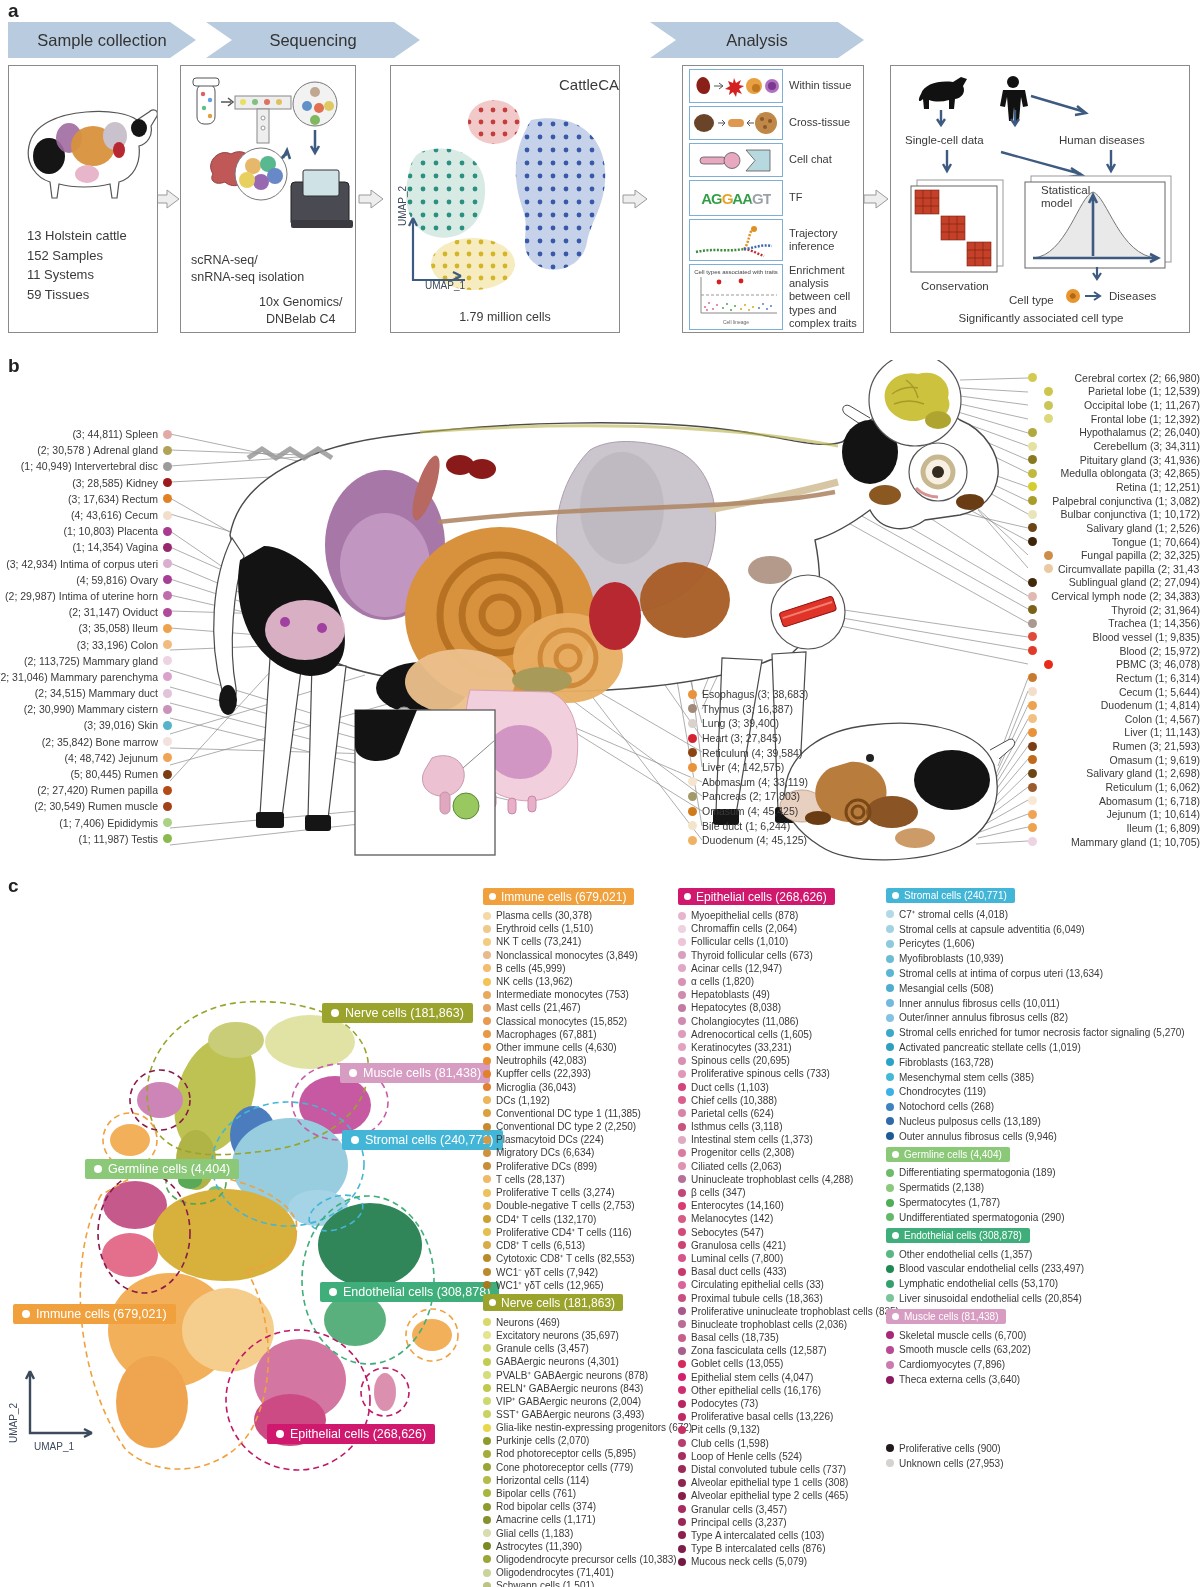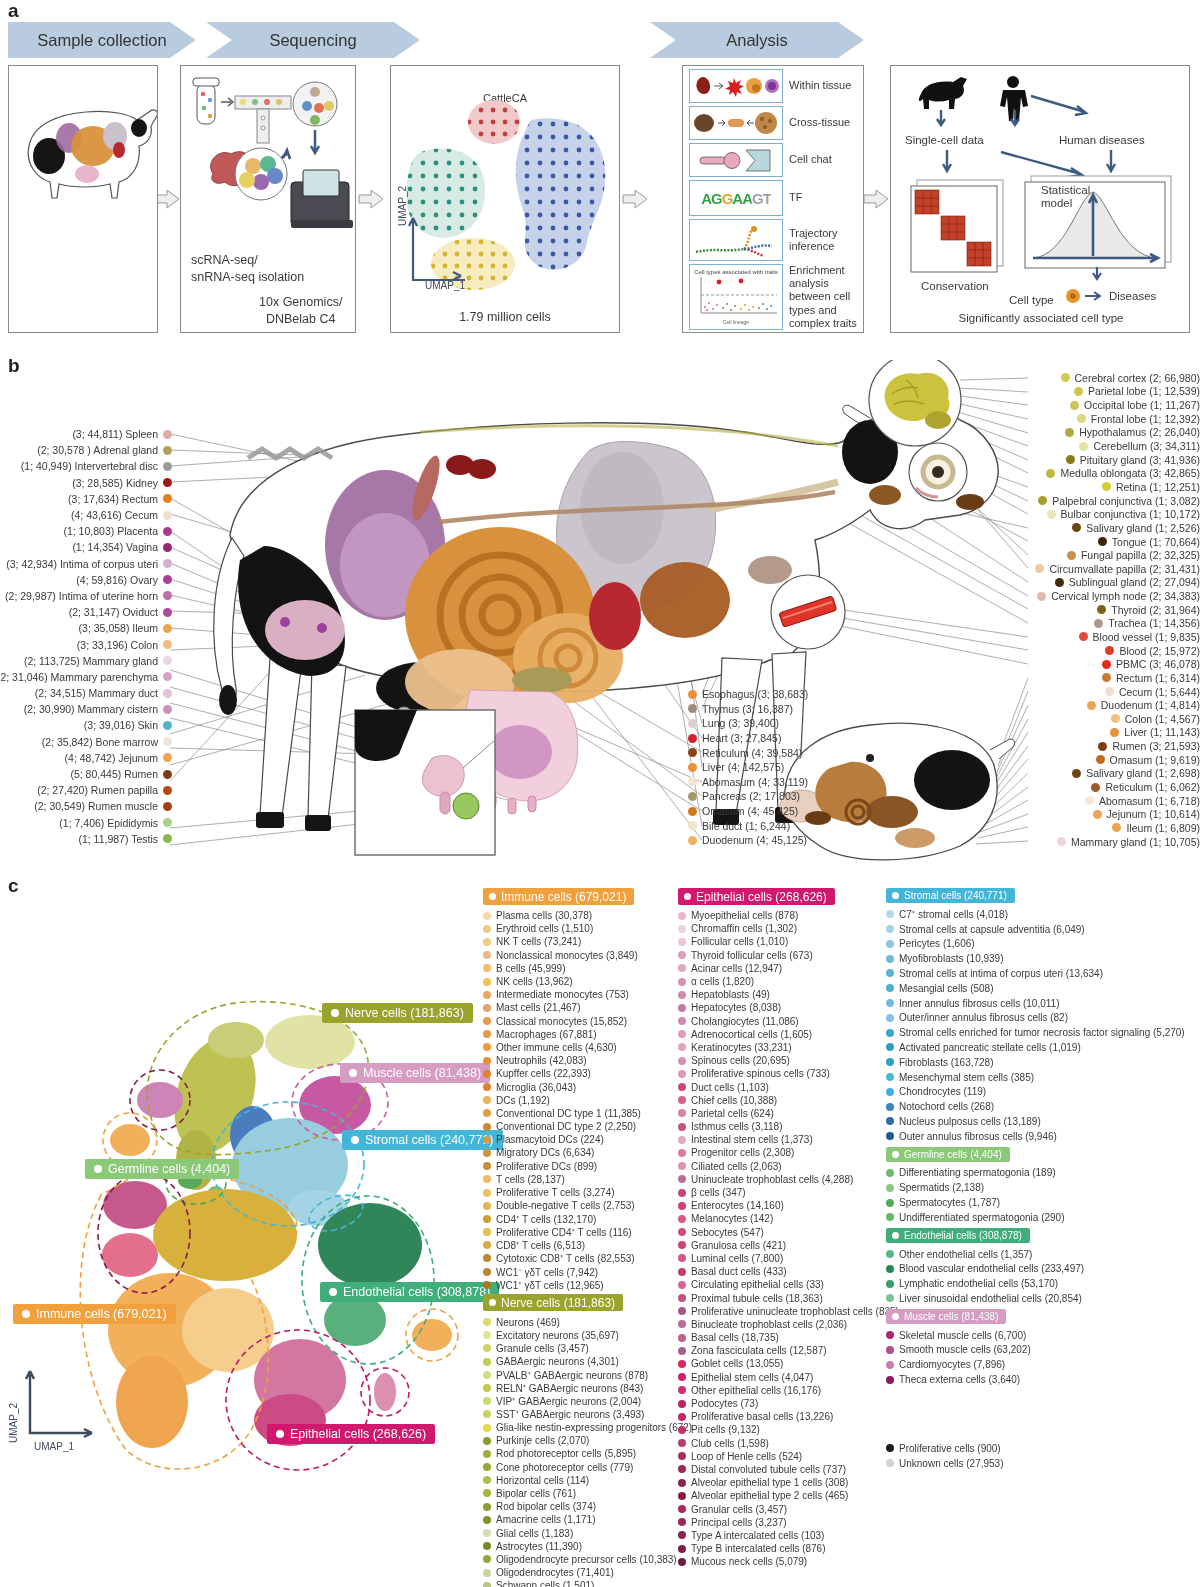--- a/index.html
+++ b/index.html
@@ -12,41 +12,41 @@
   .chev{position:absolute;top:22px;height:36px;background:#b9cbde;display:flex;
         align-items:center;justify-content:center;font-size:16.5px;color:#333;
         clip-path:polygon(0 0,calc(100% - 26px) 0,100% 50%,calc(100% - 26px) 100%,0 100%,26px 50%)}
   .chev.first{clip-path:polygon(0 0,calc(100% - 26px) 0,100% 50%,calc(100% - 26px) 100%,0 100%)}
   .abox{position:absolute;top:65px;height:268px;background:#fff;border:1.4px solid #8a8a8a;box-sizing:border-box}
   .flow-arrow{position:absolute;top:188px}
   .aline{font-size:13px;line-height:1.5}
   .sample-lines{position:absolute;left:18px;top:160px}
   .seq-cap1{position:absolute;left:10px;top:186px;font-size:12.5px;line-height:1.35}
   .seq-cap2{position:absolute;left:78px;top:228px;font-size:12.5px;line-height:1.35;text-align:center}
-  .qc-title{position:absolute;top:26px;width:100%;text-align:center;font-size:11px}
+  .qc-title{position:absolute;top:10px;width:100%;text-align:right;font-size:15px}
   .qc-cells{position:absolute;bottom:8px;width:100%;text-align:center;font-size:12.5px}
   .anarow{display:flex;align-items:center;gap:6px;margin:3px 6px}
   .anathumb{border:1.2px solid #7fb0d4;background:#fff;width:92px;flex:none;display:flex;
             align-items:center;justify-content:center;overflow:hidden}
   .analbl{font-size:11px;line-height:1.2}
   .motif{font-weight:bold;font-size:15px;letter-spacing:-1px;
          background:linear-gradient(90deg,#2f9e44 0 28%,#e8a020 28% 44%,#2f9e44 44% 72%,#9aa0a6 72% 100%);
          -webkit-background-clip:text;background-clip:text;color:transparent}
   .app-lbl{position:absolute;font-size:11.5px}
   .scatter-title{font-size:6px;text-align:center;color:#444}
   .scatter-x{font-size:5px;text-align:center;color:#666}
 
   
   .lrow{display:flex;align-items:center;gap:5px;white-space:nowrap}
   .dot{width:9px;height:9px;border-radius:50%;flex:none}
   .tissue-list .lrow{height:16.2px;font-size:10.5px;justify-content:flex-end}
   .tissue-list .lrow .dot{order:2}
   .tissue-list .lrow span.t{order:1}
   .tissue-list{position:absolute;text-align:right}
-  .rlist .lrow{height:13.65px;font-size:10.5px;justify-content:flex-end}
+  .rlist .lrow{height:13.65px;font-size:10.5px;justify-content:space-between}
   .rlist .lrow .dot{order:0}
   .rlist{text-align:left}
   .clist .lrow{height:14.6px;font-size:10.5px}
   .lrow.indent{padding-left:16px}
   .rlist .lrow .dot,.clist .lrow .dot{width:9px;height:9px}
 
   
   .legcol{position:absolute;top:10px}
   .legcol .lrow{height:13.2px;font-size:10px}
   .legcol .lrow .dot{width:8px;height:8px}
@@ -89,20 +89,26 @@
       <svg width="146" height="110" style="position:absolute;left:2px;top:28px">
         <path d="M18,52 C22,30 48,20 75,18 C100,16 118,20 126,26 L138,18 C142,14 148,16 146,22 L140,32 C142,42 136,50 128,52 C130,70 122,84 108,88 L106,104 h-5 l-2,-14 C84,94 62,94 48,90 l-2,14 h-5 l-2,-16 C26,84 14,70 18,52 Z" fill="#fff" stroke="#555" stroke-width="1.2"></path>
         <ellipse cx="38" cy="62" rx="16" ry="18" fill="#151515"></ellipse>
         <ellipse cx="128" cy="34" rx="8" ry="9" fill="#151515"></ellipse>
         <ellipse cx="58" cy="44" rx="13" ry="15" fill="#a06ca0" opacity=".9"></ellipse>
         <ellipse cx="82" cy="52" rx="22" ry="20" fill="#d8913c" opacity=".95"></ellipse>
         <ellipse cx="104" cy="42" rx="12" ry="14" fill="#c9c2cc"></ellipse>
         <ellipse cx="108" cy="56" rx="6" ry="8" fill="#b82830"></ellipse>
         <ellipse cx="76" cy="80" rx="12" ry="9" fill="#e8b6ca"></ellipse>
       </svg>
+      <div class="sample-lines">
+        <div class="aline">13 Holstein cattle</div>
+        <div class="aline">152 Samples</div>
+        <div class="aline">11 Systems</div>
+        <div class="aline">59 Tissues</div>
+      </div>
     </div>
 
     <div class="abox" style="left:180px;width:176px">
       <svg width="172" height="180" style="position:absolute;left:2px;top:4px">
         <rect x="14" y="14" width="18" height="40" rx="7" fill="#fff" stroke="#555"></rect>
         <rect x="10" y="8" width="26" height="8" rx="3" fill="#fff" stroke="#555"></rect>
         <circle cx="20" cy="24" r="2.2" fill="#e06060"></circle>
           <circle cx="27" cy="30" r="2.2" fill="#60a0e0"></circle>
         <circle cx="21" cy="38" r="2.2" fill="#60c080"></circle>
           <circle cx="27" cy="46" r="2.2" fill="#e0a040"></circle>
@@ -1076,21 +1082,21 @@
     <div class="legcol" style="left:678px;width:205px">
       
     <div class="lrow hdr" style="background-color: rgb(208, 25, 110);">
           <span class="dot"></span>
           <span class="t">Epithelial cells (268,626)</span>
         </div><div class="lrow">
           <span class="dot" style="background-color: rgb(231, 182, 206);"></span>
           <span class="t">Myoepithelial cells (878)</span>
         </div><div class="lrow">
           <span class="dot" style="background-color: rgb(239, 210, 224);"></span>
-          <span class="t">Chromaffin cells (1,302)</span>
+          <span class="t">Chromaffin cells (2,064)</span>
         </div><div class="lrow">
           <span class="dot" style="background-color: rgb(238, 196, 214);"></span>
           <span class="t">Follicular cells (1,010)</span>
         </div><div class="lrow">
           <span class="dot" style="background-color: rgb(217, 160, 189);"></span>
           <span class="t">Thyroid follicular cells (673)</span>
         </div><div class="lrow">
           <span class="dot" style="background-color: rgb(223, 168, 196);"></span>
           <span class="t">Acinar cells (12,947)</span>
         </div><div class="lrow">

